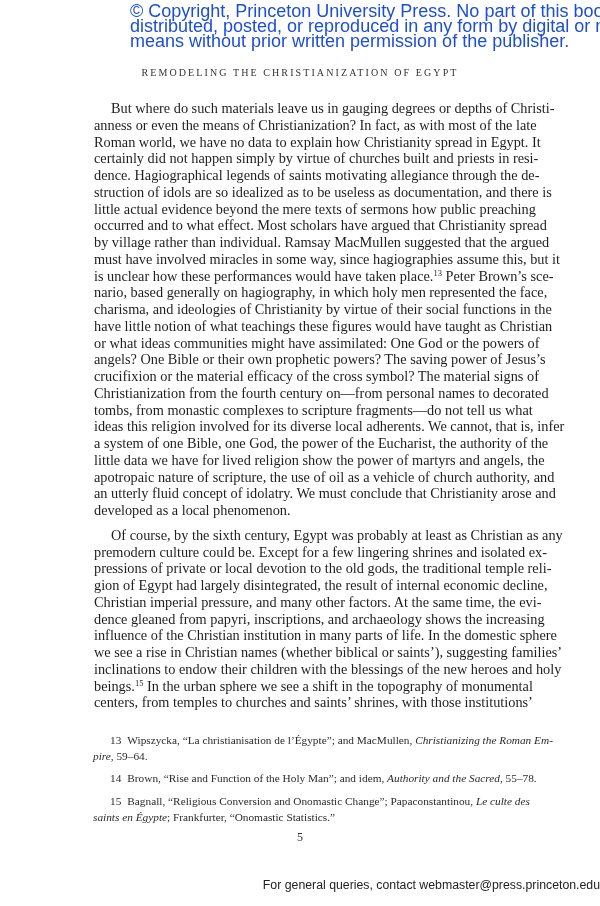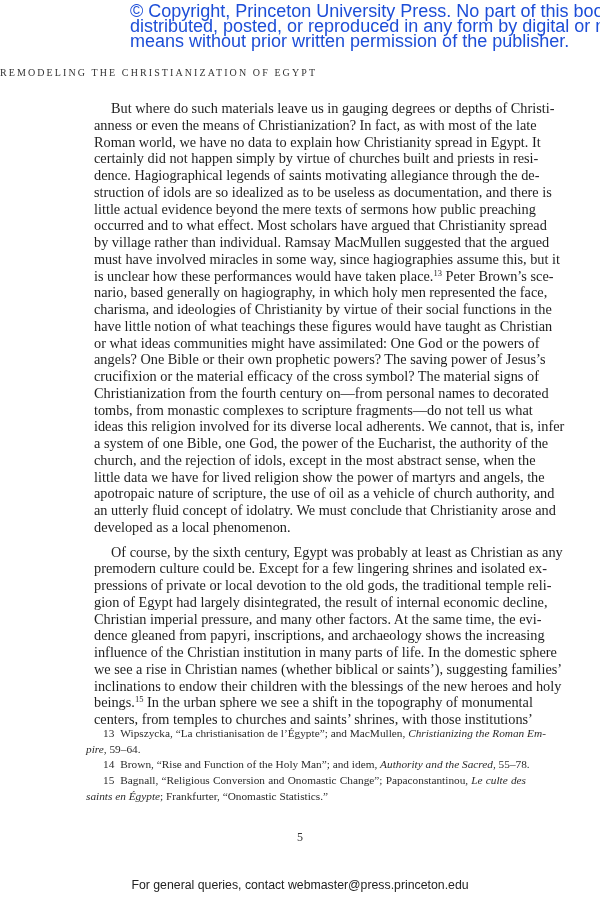--- a/index.html
+++ b/index.html
@@ -6,48 +6,48 @@
   body {
     width: 600px; height: 906px; background: #ffffff; position: relative; overflow: hidden;
     color: #1e1e1e;
   }
   .copyright {
     position: absolute; left: 130px; top: 4px; width: 380px;
     font-family: Liberation Sans, sans-serif; font-size: 18px; line-height: 15.2px;
     color: #1d4ed8;
   }
   .running-head {
-    position: absolute; left: 0; width: 600px; top: 67px; text-align: left;
+    position: absolute; left: 0; width: 600px; top: 67px; text-align: center;
     font-family: "Liberation Serif", serif; font-size: 10px; letter-spacing: 2.1px;
     color: #333;
   }
   .body-text {
     position: absolute; left: 86px; top: 92px; width: 440px;
     font-family: "Liberation Serif", serif; font-size: 14.3px; line-height: 16.75px;
     text-align: justify; color: #1e1e1e;
   }
   .body-text p { margin: 8px; text-indent: 17px; }
   .line { display: block; text-align: justify; text-align-last: justify; white-space: nowrap; }
   .line.last { text-align-last: left; }
   sup { font-size: 8.5px; line-height: 0; vertical-align: 5px; }
   .footnotes {
     position: absolute; left: 86px; top: 726px; width: 440px;
     font-family: "Liberation Serif", serif; font-size: 11.3px; line-height: 15.7px; color: #2a2a2a;
   }
-  .footnotes .fn { margin: 0; }
+  .footnotes .fn { margin: 7px; }
   .fn .fline { display: block; text-align: justify; text-align-last: justify; white-space: nowrap; }
   .fn .fline.first { padding-left: 17px; }
   .fn .fline.last { text-align-last: left; }
   .fn .num { margin-right: 6px; }
   .page-number {
     position: absolute; left: 0; width: 600px; top: 830px; text-align: center;
     font-family: "Liberation Serif", serif; font-size: 12px; color: #333;
   }
   .footer {
-    position: absolute; left: 0; width: 600px; top: 878px; text-align: center;
+    position: absolute; left: 0; width: 600px; top: 878px; text-align: right;
     font-family: "Liberation Sans", sans-serif; font-size: 12.3px; color: #222;
   }
 </style>
 </head>
 <body>
 
 <div class="copyright">
   <span class="line last">© Copyright, Princeton University Press. No part of this book may be</span>
   <span class="line last">distributed, posted, or reproduced in any form by digital or mechanical</span>
   <span class="line last">means without prior written permission of the publisher.</span>
@@ -71,21 +71,20 @@
       <span class="line">nario, based generally on hagiography, in which holy men represented the face,</span>
       <span class="line">charisma, and ideologies of Christianity by virtue of their social functions in the</span>
       <span class="line">have little notion of what teachings these figures would have taught as Christian</span>
       <span class="line">or what ideas communities might have assimilated: One God or the powers of</span>
       <span class="line">angels? One Bible or their own prophetic powers? The saving power of Jesus’s</span>
       <span class="line">crucifixion or the material efficacy of the cross symbol? The material signs of</span>
       <span class="line">Christianization from the fourth century on—from personal names to decorated</span>
       <span class="line">tombs, from monastic complexes to scripture fragments—do not tell us what</span>
       <span class="line">ideas this religion involved for its diverse local adherents. We cannot, that is, infer</span>
       <span class="line">a system of one Bible, one God, the power of the Eucharist, the authority of the</span>
-      <span class="line">church, and the rejection of idols, except in the most abstract sense, when the</span>
       <span class="line">little data we have for lived religion show the power of martyrs and angels, the</span>
       <span class="line">apotropaic nature of scripture, the use of oil as a vehicle of church authority, and</span>
       <span class="line">an utterly fluid concept of idolatry. We must conclude that Christianity arose and</span>
       <span class="line last">developed as a local phenomenon.</span>
     </p>
   <p id="para-1" style="text-indent: 0px;">
       <span class="line" style="padding-left: 17px;">Of course, by the sixth century, Egypt was probably at least as Christian as any</span>
       <span class="line">premodern culture could be. Except for a few lingering shrines and isolated ex-</span>
       <span class="line">pressions of private or local devotion to the old gods, the traditional temple reli-</span>
       <span class="line">gion of Egypt had largely disintegrated, the result of internal economic decline,</span>

